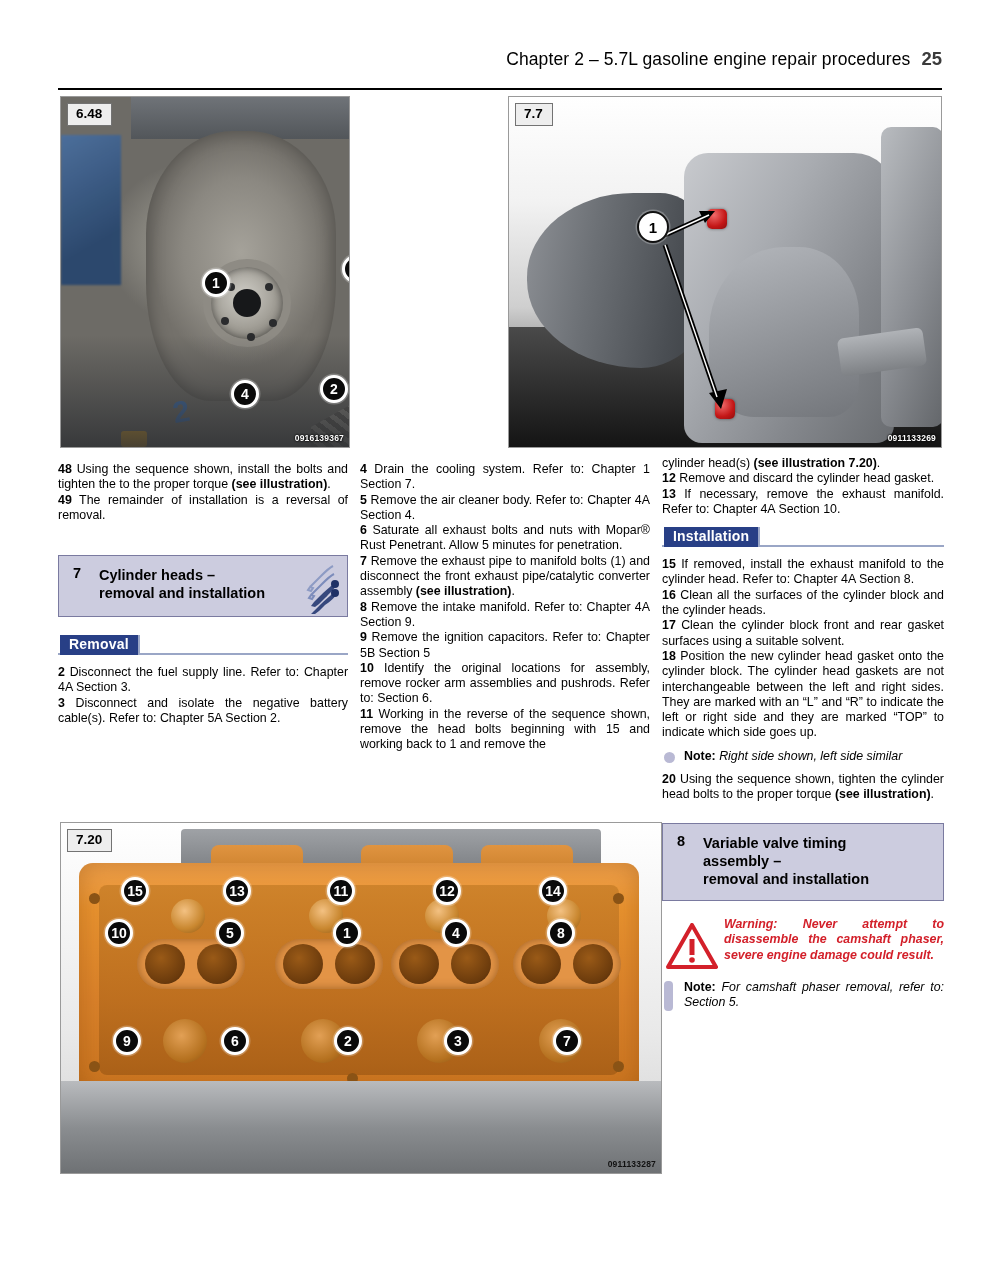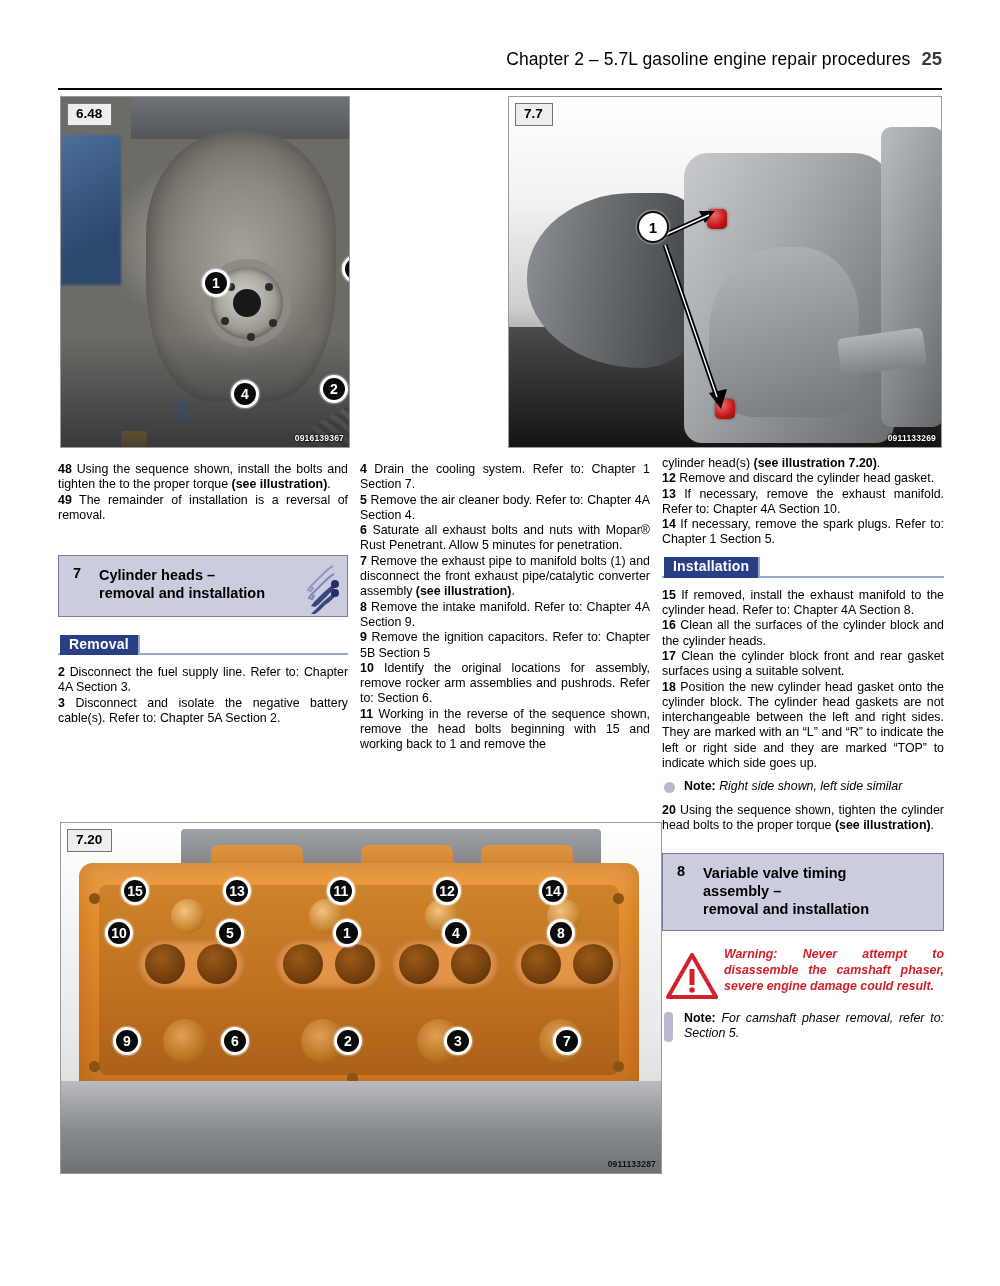--- a/index.html
+++ b/index.html
@@ -493,21 +493,20 @@
     <p class="para"><span class="num">8</span> <span>Remove the intake manifold. Refer to: Chapter 4A Section 9.</span></p>
     <p class="para"><span class="num">9</span> <span>Remove the ignition capacitors. Refer to: Chapter 5B Section 5</span></p>
     <p class="para"><span class="num">10</span> <span>Identify the original locations for assembly, remove rocker arm assemblies and pushrods. Refer to: Section 6.</span></p>
     <p class="para"><span class="num">11</span> <span>Working in the reverse of the sequence shown, remove the head bolts beginning with 15 and working back to 1 and remove the</span></p>
   </div>
 
   <div class="col col3">
     <p class="para"><span>cylinder head(s) </span><b>(see illustration 7.20)</b><span>.</span></p>
     <p class="para"><span class="num">12</span> <span>Remove and discard the cylinder head gasket.</span></p>
     <p class="para"><span class="num">13</span> <span>If necessary, remove the exhaust manifold. Refer to: Chapter 4A Section 10.</span></p>
-    <p class="para"><span class="num">14</span> <span>If necessary, remove the spark plugs. Refer to: Chapter 1 Section 5.</span></p>
 
     <div class="spacer-8"></div>
 
     <div class="banner-wrap">
       <div class="banner-rule"></div>
       <div class="banner">Installation</div>
     </div>
 
     <div class="spacer-8"></div>
 

